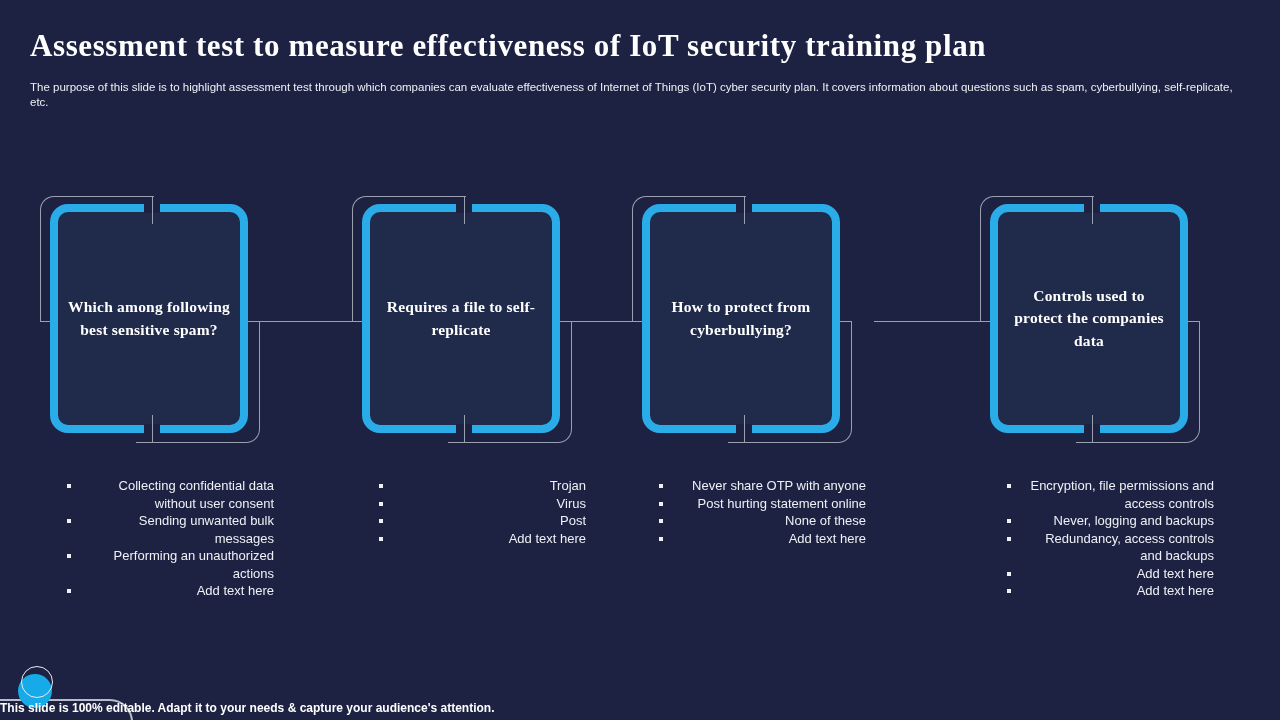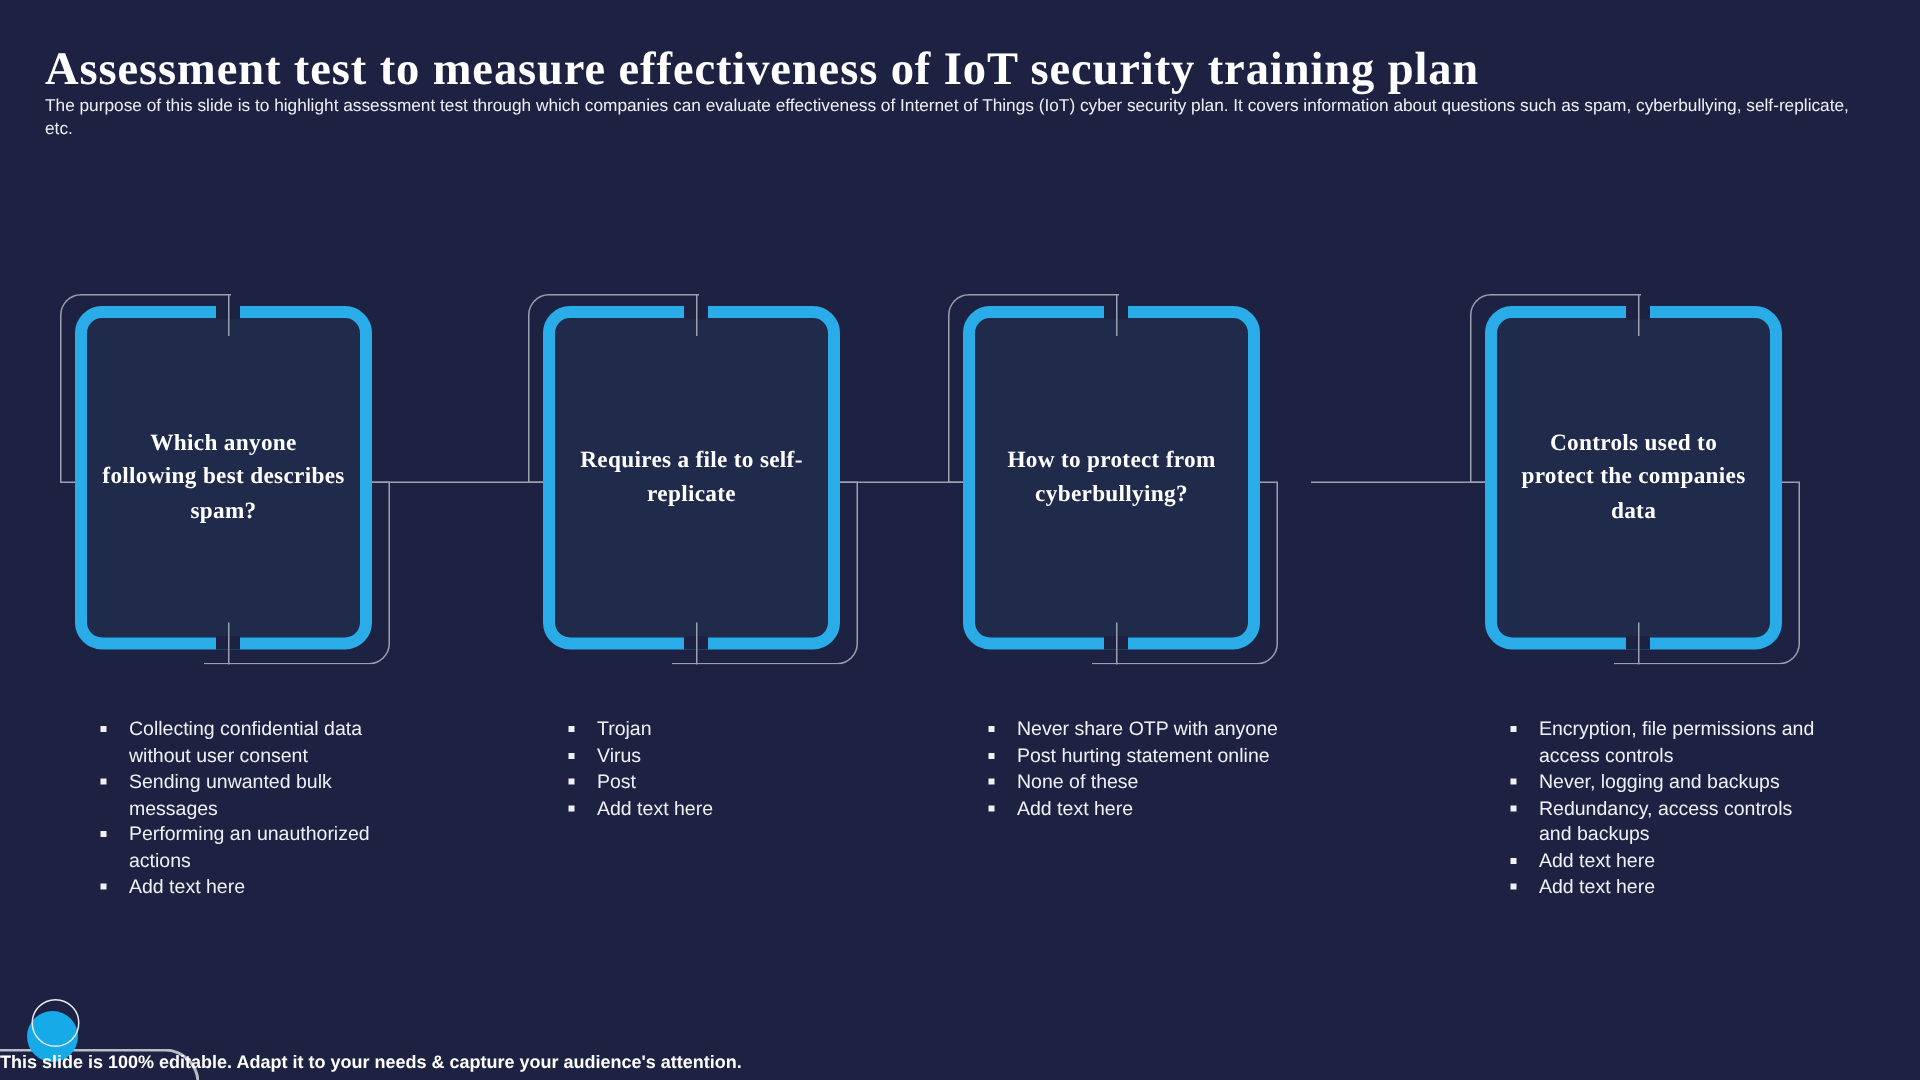--- a/index.html
+++ b/index.html
@@ -13,21 +13,21 @@
   html,body{width:1280px;height:720px;overflow:hidden;}
   body{background:var(--bg);font-family:"Liberation Sans",sans-serif;position:relative;}
   .slide{position:absolute;inset:0;width:1280px;height:720px;background:var(--bg);}
 
   .title{
     position:absolute;left:30px;top:28px;width:1200px;
     font-family:"Liberation Serif",serif;font-weight:700;
     font-size:31px;letter-spacing:.6px;color:var(--white);
   }
   .subtitle{
-    position:absolute;left:30px;top:64px;width:1215px;
+    position:absolute;left:30px;top:80px;width:1215px;
     font-size:11.5px;line-height:14.5px;color:#eef0f5;
   }
 
   
   .col{position:absolute;top:196px;width:198px;height:420px;}
 
   .box{
     position:absolute;left:0;top:8px;width:198px;height:229px;
     background:var(--boxfill);
     border:8px solid var(--blue);border-radius:18px;
@@ -53,21 +53,21 @@
   .jog-left{position:absolute;left:-10px;top:125px;width:10px;height:0;border-top:1.5px solid var(--gray);}
   .jog-right{position:absolute;left:198px;top:125px;width:12px;height:0;border-top:1.5px solid var(--gray);}
   .gap-top{position:absolute;left:94px;top:8px;width:16px;height:9px;background:var(--bg);}
   .gap-bottom{position:absolute;left:94px;top:228px;width:16px;height:9px;background:var(--bg);}
   .stub-top{position:absolute;left:102px;top:0;width:0;height:28px;border-left:1.5px solid var(--gray);}
   .stub-bottom{position:absolute;left:102px;top:219px;width:0;height:28px;border-left:1.5px solid var(--gray);}
 
   .connector{position:absolute;top:321px;height:0;border-top:1.5px solid var(--gray);}
 
   
-  .options{position:absolute;left:14px;top:281px;width:210px;list-style:none;}
+  .options{position:absolute;left:14px;top:281px;width:210px;list-style:none;text-align:right;}
   .options li{
     position:relative;padding-left:22px;
     font-size:13px;line-height:17.5px;color:#eff1f6;
   }
   .options li::before{
     content:"";position:absolute;left:3px;top:7px;width:4px;height:4px;background:#eff1f6;
   }
 
   .footer{
     position:absolute;left:0;top:701px;width:1280px;
@@ -99,21 +99,21 @@
   <div class="connector" style="left:248px;width:114px"></div>
   <div class="connector" style="left:560px;width:116px"></div>
   <div class="connector" style="left:874px;width:116px"></div>
 
   <div class="col" style="left:50px">
     <div class="deco-tl"></div>
     <div class="deco-br"></div>
     <div class="jog-left"></div>
     <div class="jog-right"></div>
     <div class="box">
-      <div class="q">Which anyone following best describes spam?</div>
+      <div class="q">Which among following best sensitive spam?</div>
     </div>
     <div class="gap-top"></div>
     <div class="gap-bottom"></div>
     <div class="stub-top"></div>
     <div class="stub-bottom"></div>
     <ul class="options">
       <li>Collecting confidential data without user consent</li>
       <li>Sending unwanted bulk messages</li>
       <li>Performing an unauthorized actions</li>
       <li>Add text here</li>

